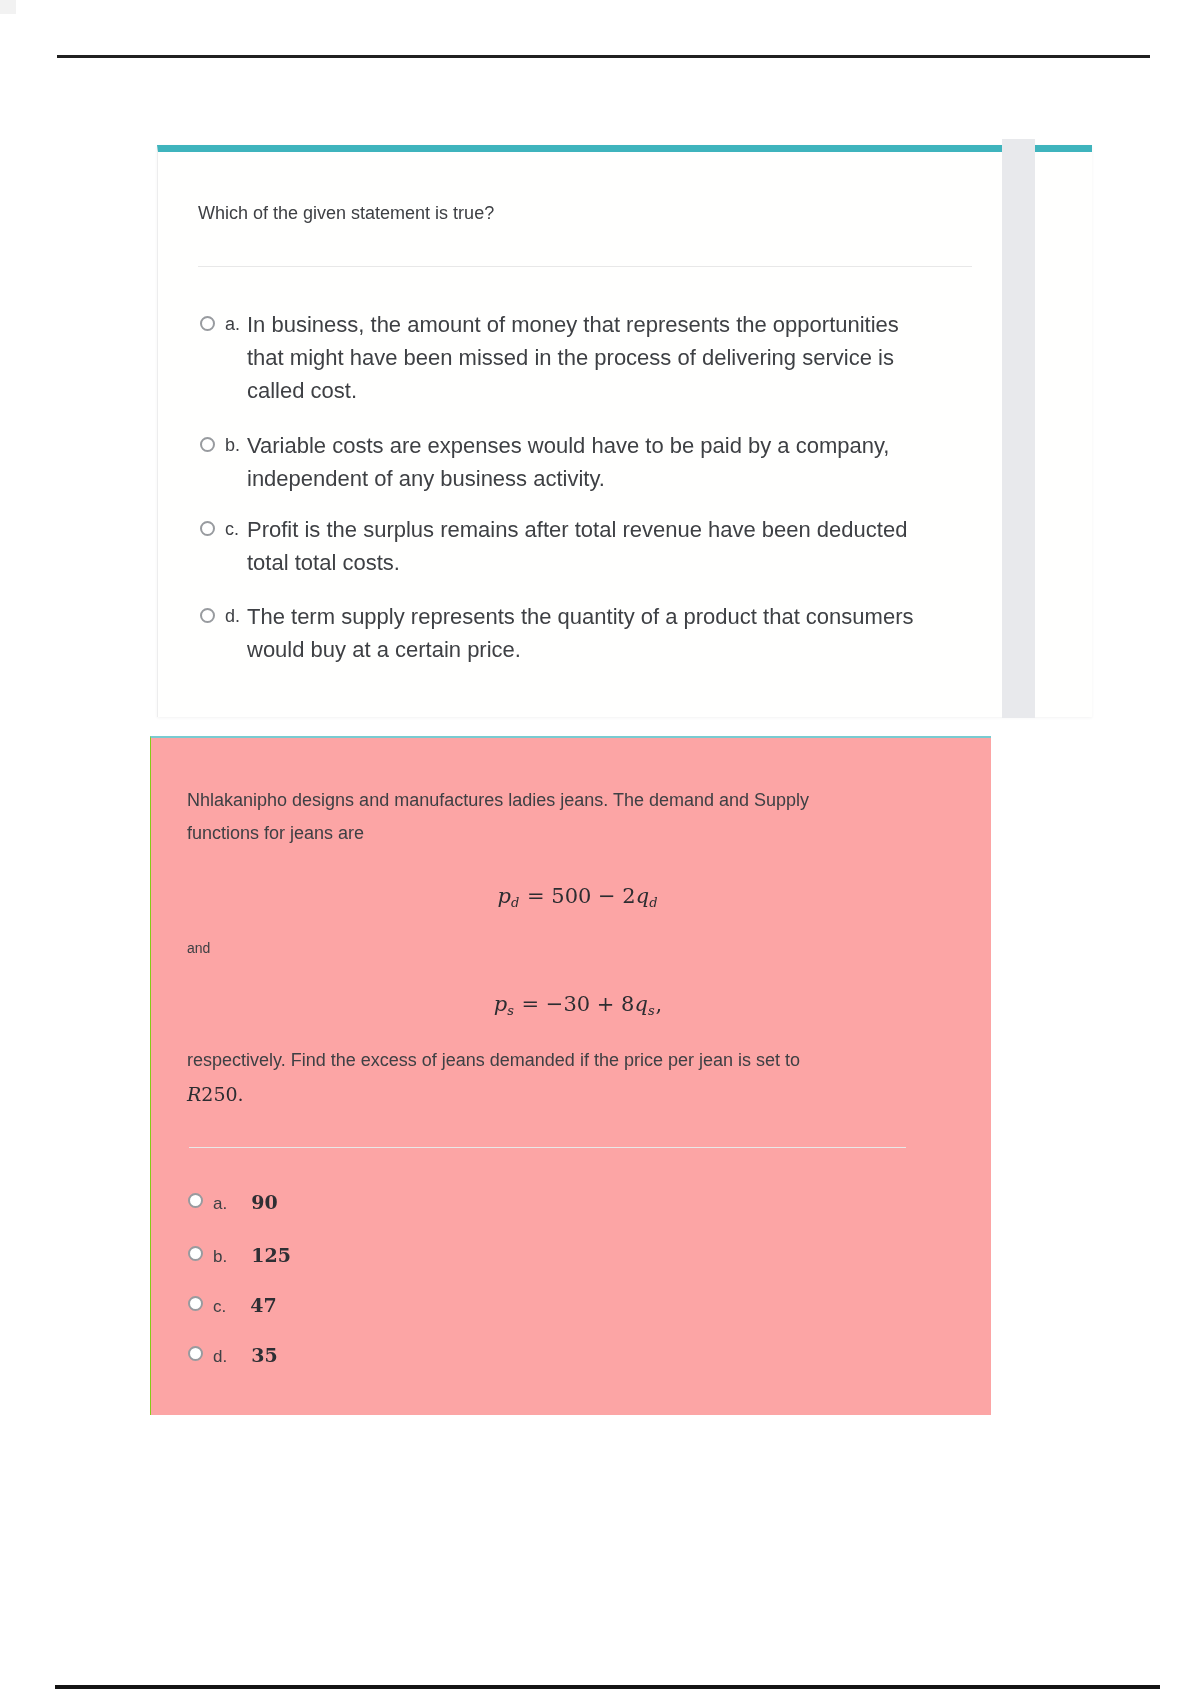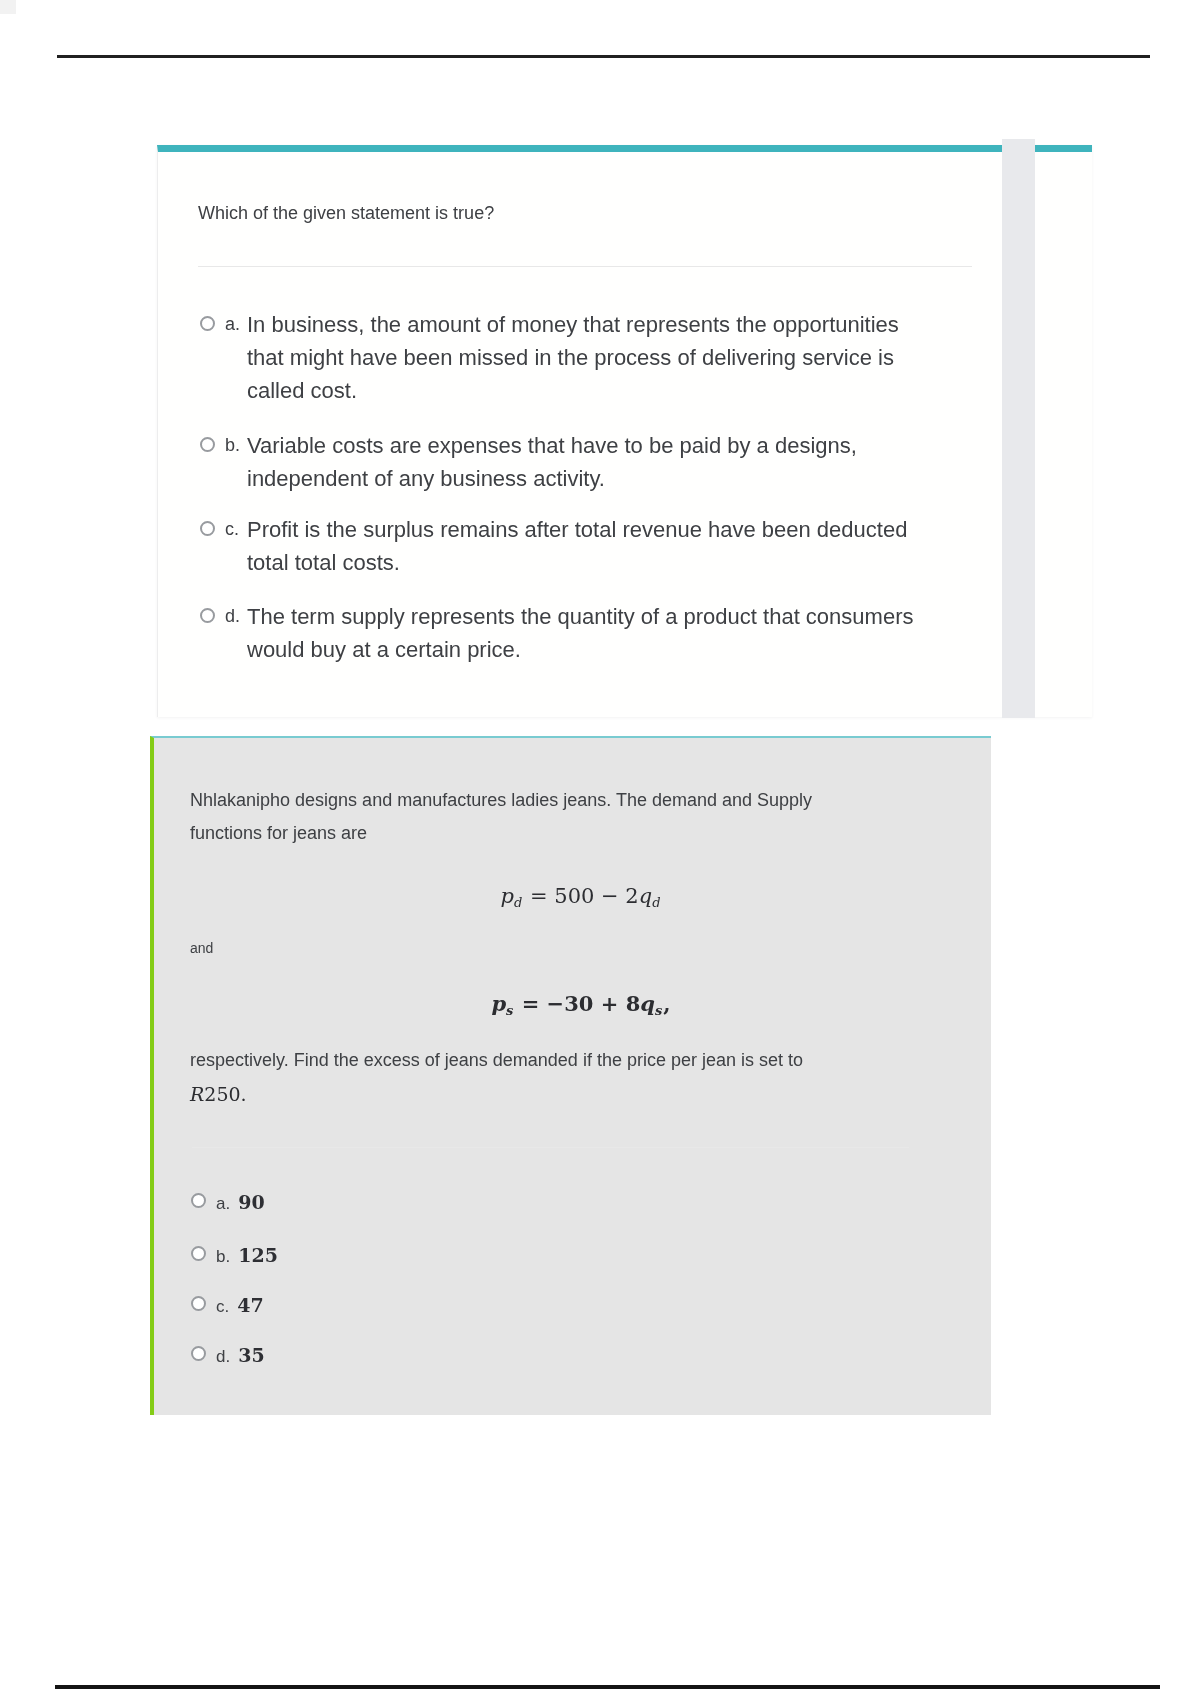--- a/index.html
+++ b/index.html
@@ -27,42 +27,42 @@
     background:#fff;box-sizing:border-box;cursor:pointer;
   }
   .opt-row .radio{left:42px;top:8px;}
   .opt-label{position:absolute;left:67px;top:0;font-size:18px;line-height:33px;color:#3e4044;}
   .opt-lines{position:absolute;left:89px;top:0;width:680px;}
   .opt-lines div{font-size:22px;line-height:33px;color:#3e4044;white-space:nowrap;}
 
   
   .card2{
     position:absolute;left:150px;top:736px;width:841px;height:679px;
-    background:#e5e5e5;border-top:2px solid #79cbd1;border-left:4px solid #84cc16;
+    background:#fca5a5;border-top:2px solid #79cbd1;border-left:1px solid #84cc16;
     box-sizing:border-box;
   }
   .q2-intro{position:absolute;left:36px;top:46px;width:780px;}
   .q2-intro div{font-size:18px;line-height:33px;color:#3e4044;white-space:nowrap;}
   .formula{
     position:absolute;left:36px;width:782px;text-align:center;
     font-family:"DejaVu Serif",serif;font-size:21px;color:#2c2d31;line-height:36px;
   }
-  .f1{top:140px;} .f2{top:248px;font-weight:bold;}
+  .f1{top:140px;} .f2{top:248px;}
   .fvar{font-style:italic;}
   .fsub{font-style:italic;font-size:13px;vertical-align:-4px;margin-right:1px;}
   .connector{position:absolute;left:36px;top:194px;font-size:14px;line-height:33px;color:#3e4044;}
   .closing{position:absolute;left:36px;top:306px;font-size:18px;line-height:33px;color:#3e4044;white-space:nowrap;}
   .price-line{position:absolute;left:36px;top:340px;font-family:"DejaVu Serif",serif;font-size:19px;line-height:33px;color:#2c2d31;}
   .price-prefix{font-style:italic;}
   .q2-divider{position:absolute;left:38px;top:409px;width:717px;height:1px;background:#e8e8e8;}
   .opt2-row{position:absolute;left:0;width:100%;height:30px;}
   .opt2-row .radio{left:37px;top:5px;}
   .opt2-text{position:absolute;left:62px;top:0;line-height:28px;}
   .opt2-label{font-size:17px;color:#3e4044;}
-  .opt2-value{font-family:"DejaVu Serif",serif;font-weight:bold;font-size:19px;color:#2e2f34;margin-left:8px;}
+  .opt2-value{font-family:"DejaVu Serif",serif;font-weight:bold;font-size:19px;color:#2e2f34;margin-left:24px;}
 </style>
 </head>
 <body>
 
 <div class="corner-artifact"></div>
 <div class="top-rule"></div>
 
 <div class="card1">
   <div class="q-prompt">Which of the given statement is true?</div>
   <div class="q1-divider"></div>
@@ -74,21 +74,21 @@
       <div>In business, the amount of money that represents the opportunities</div>
       <div>that might have been missed in the process of delivering service is</div>
       <div>called cost.</div>
     </div>
   </div>
 
   <div class="opt-row" style="top:277px;">
     <span class="radio"></span>
     <span class="opt-label">b.</span>
     <div class="opt-lines">
-      <div>Variable costs are expenses that have to be paid by a designs,</div>
+      <div>Variable costs are expenses would have to be paid by a company,</div>
       <div>independent of any business activity.</div>
     </div>
   </div>
 
   <div class="opt-row" style="top:361px;">
     <span class="radio"></span>
     <span class="opt-label">c.</span>
     <div class="opt-lines">
       <div>Profit is the surplus remains after total revenue have been deducted</div>
       <div>total total costs.</div>

